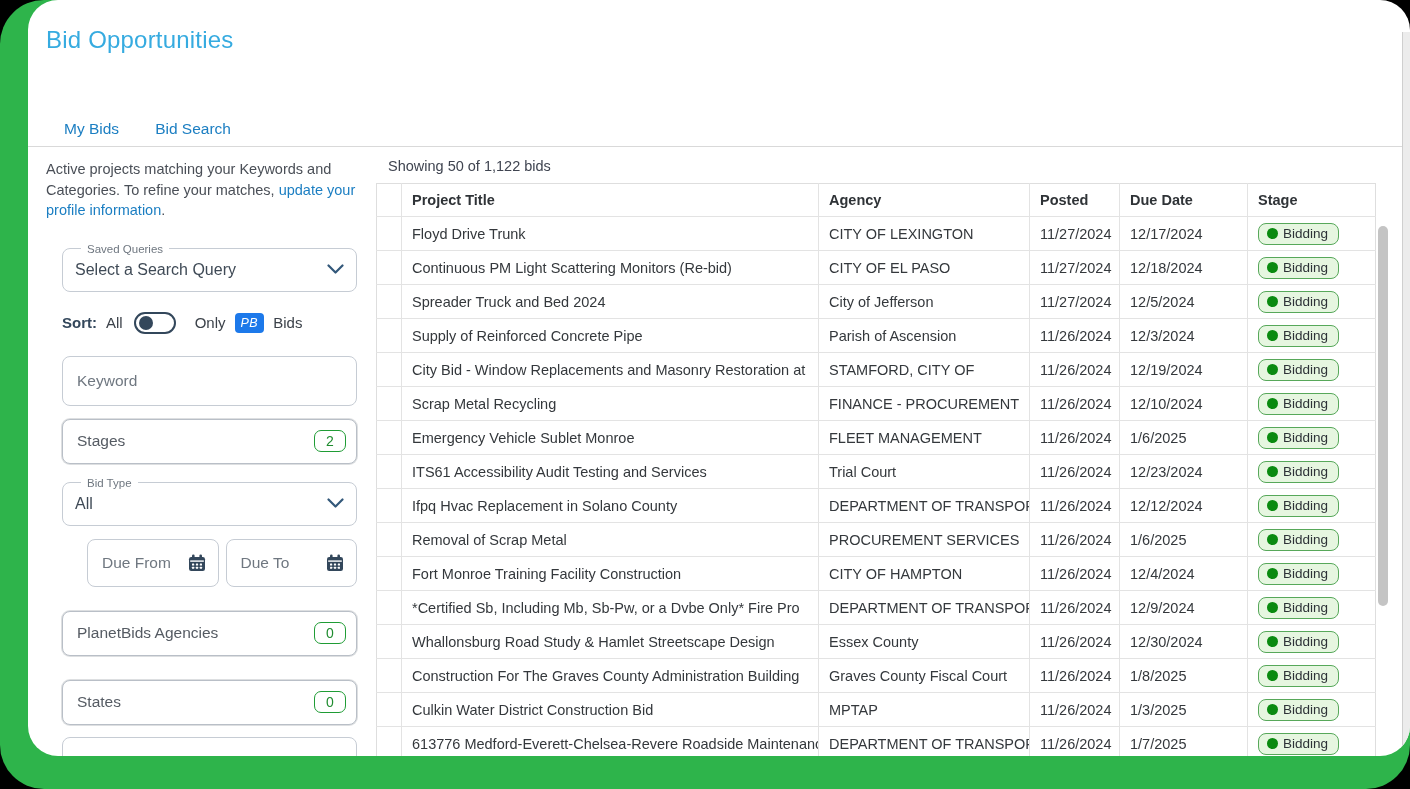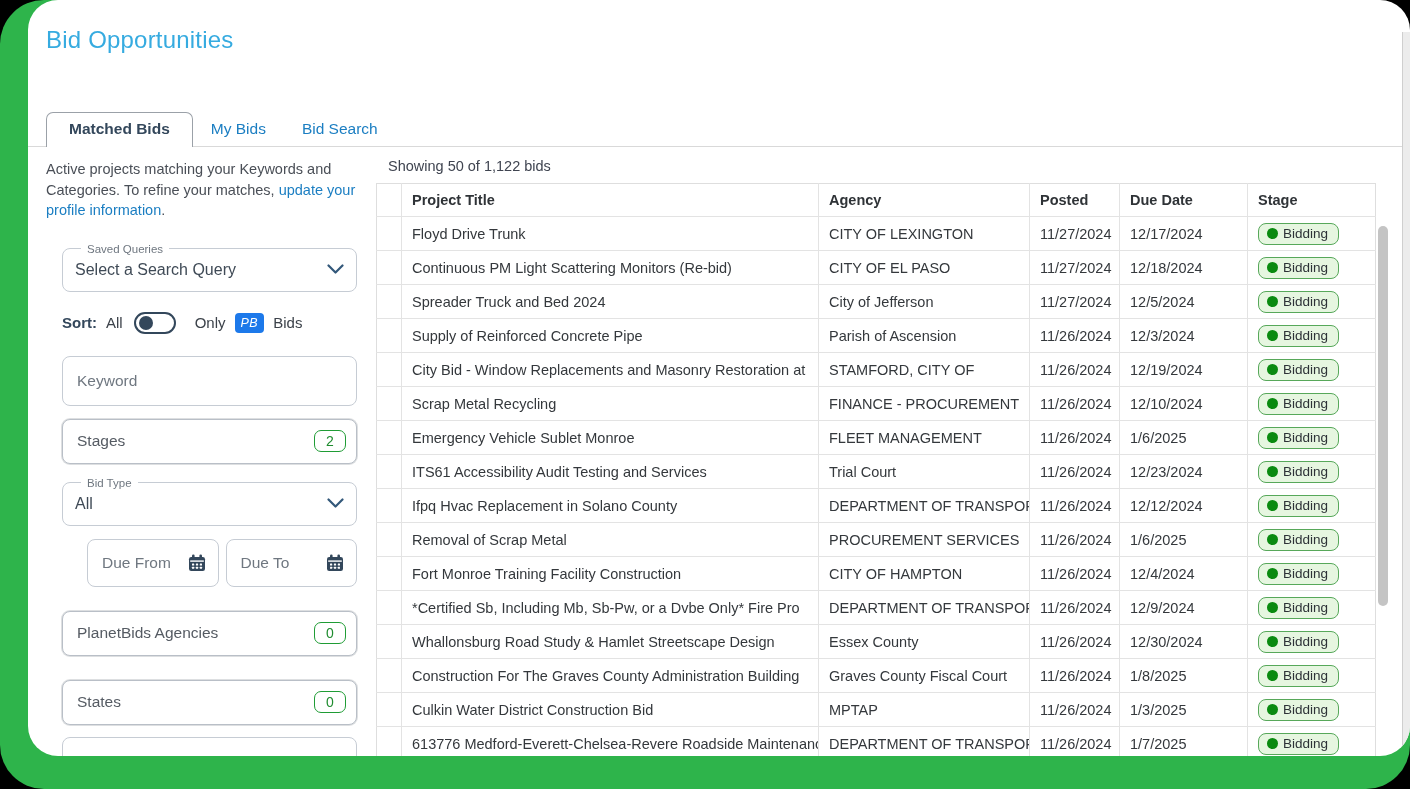--- a/index.html
+++ b/index.html
@@ -94,21 +94,20 @@
 </head>
 <body>
 
 <div class="green-frame"></div>
 
 <div class="card">
 
   <div class="page-title">Bid Opportunities</div>
 
   <div class="tabbar">
-    <div class="tab active">Matched Bids</div>
     <div class="tab inactive">My Bids</div>
     <div class="tab inactive">Bid Search</div>
   </div>
 
   <div class="content">
 
     <div class="sidebar">
 
       <div class="sidebar-desc">
         <span>Active projects matching your Keywords and Categories. To refine your matches, </span><a href="#">update your profile information</a><span>.</span>

